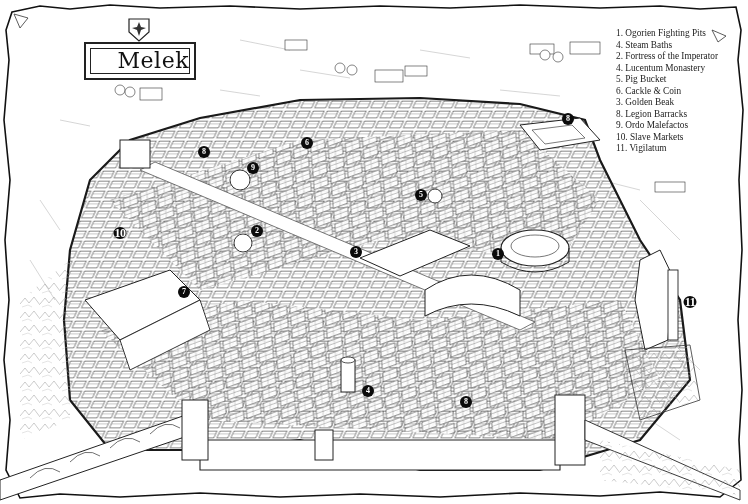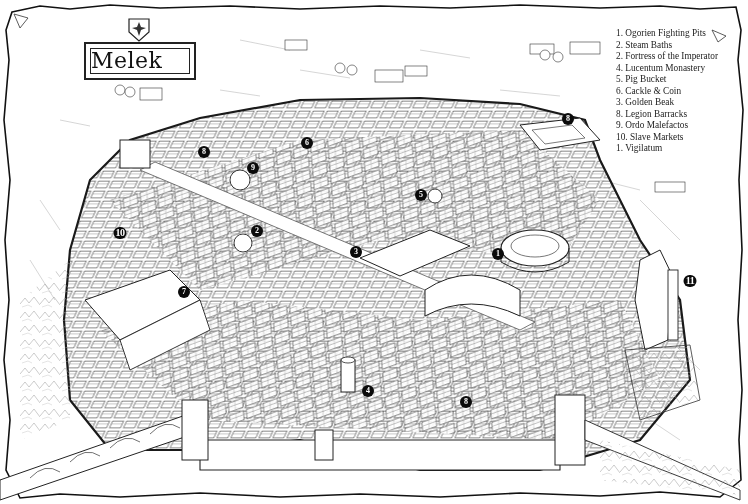--- a/index.html
+++ b/index.html
@@ -1,26 +1,26 @@
 <!DOCTYPE html>
 <html><head>
 <meta charset="utf-8">
 <style>
   html, body { margin:0; padding:0; background:#ffffff; }
   body { width:748px; height:504px; overflow:hidden; position:relative; font-family:"DejaVu Serif", serif; }
   #map { position:absolute; left:0; top:0; width:748px; height:504px; }
   .cartouche { position:absolute; left:84px; top:36px; width:112px; height:44px; }
   .cartouche-frame { position:absolute; left:0; top:6px; width:112px; height:38px; background:#fff; border:2px solid #222; box-sizing:border-box; }
-  .cartouche-inner { position:absolute; left:4px; top:4px; right:4px; bottom:4px; border:1px solid #222; display:flex; align-items:center; justify-content:flex-start; }
+  .cartouche-inner { position:absolute; left:4px; top:4px; right:4px; bottom:4px; border:1px solid #222; display:flex; align-items:center; justify-content:flex-end; }
   .cartouche-title { font-family:"DejaVu Serif", serif; font-size:22px; color:#111; letter-spacing:0.5px; line-height:1; }
   .crest { position:absolute; left:44px; top:-18px; width:22px; height:24px; }
   .legend { position:absolute; left:616px; top:28px; width:128px; }
   .legend-item { font-family:"Liberation Serif", serif; font-size:9.3px; line-height:11.5px; color:#222; white-space:nowrap; }
   .marker { position:absolute; width:12px; height:12px; border-radius:50%; background:#0b0b0b; color:#fff; font-family:"Liberation Serif", serif; font-size:8px; font-weight:bold; display:flex; align-items:center; justify-content:center; line-height:1; transform:translate(-50%,-50%); cursor:pointer; }
-  .marker.wide { width:13px; font-size:10px; letter-spacing:-0.5px;border-radius:6px; }
+  .marker.wide { width:13px; font-size:12px; letter-spacing:-0.5px; }
 </style>
 </head>
 <body>
 
 <div id="map">
   <svg width="748" height="504" viewBox="0 0 748 504">
     <defs>
       <pattern id="bldg" width="14" height="10" patternUnits="userSpaceOnUse" patternTransform="skewX(-25)">
         <rect x="1" y="1" width="11" height="7" fill="#fff" stroke="#333" stroke-width="0.6"></rect>
         <line x1="1" y1="4" x2="12" y2="4" stroke="#666" stroke-width="0.4"></line>
@@ -117,39 +117,39 @@
     <div class="cartouche-frame">
       <div class="cartouche-inner">
         <span class="cartouche-title">Melek</span>
       </div>
     </div>
   </div>
 
   
   <div class="legend">
     <div class="legend-item">1. Ogorien Fighting Pits</div>
-    <div class="legend-item">2. Steam Baths</div>
+    <div class="legend-item">4. Steam Baths</div>
     <div class="legend-item">2. Fortress of the Imperator</div>
     <div class="legend-item">4. Lucentum Monastery</div>
     <div class="legend-item">5. Pig Bucket</div>
     <div class="legend-item">6. Cackle &amp; Coin</div>
     <div class="legend-item">3. Golden Beak</div>
     <div class="legend-item">8. Legion Barracks</div>
     <div class="legend-item">9. Ordo Malefactos</div>
     <div class="legend-item">10. Slave Markets</div>
-    <div class="legend-item">1. Vigilatum</div>
+    <div class="legend-item">11. Vigilatum</div>
   </div>
 
   
   <div class="marker" style="left:498px;top:254px">1</div>
   <div class="marker" style="left:257px;top:231px">2</div>
   <div class="marker" style="left:356px;top:252px">3</div>
   <div class="marker" style="left:368px;top:391px">4</div>
   <div class="marker" style="left:421px;top:195px">5</div>
   <div class="marker" style="left:307px;top:143px">6</div>
   <div class="marker" style="left:184px;top:292px">7</div>
   <div class="marker" style="left:204px;top:152px">8</div>
   <div class="marker" style="left:568px;top:119px">8</div>
   <div class="marker" style="left:466px;top:402px">8</div>
   <div class="marker" style="left:253px;top:168px">9</div>
   <div class="marker wide" style="left:120px;top:233px">10</div>
-  <div class="marker wide" style="left:690px;top:281px">11</div>
+  <div class="marker wide" style="left:690px;top:302px">11</div>
 </div>
 
 </body></html>

